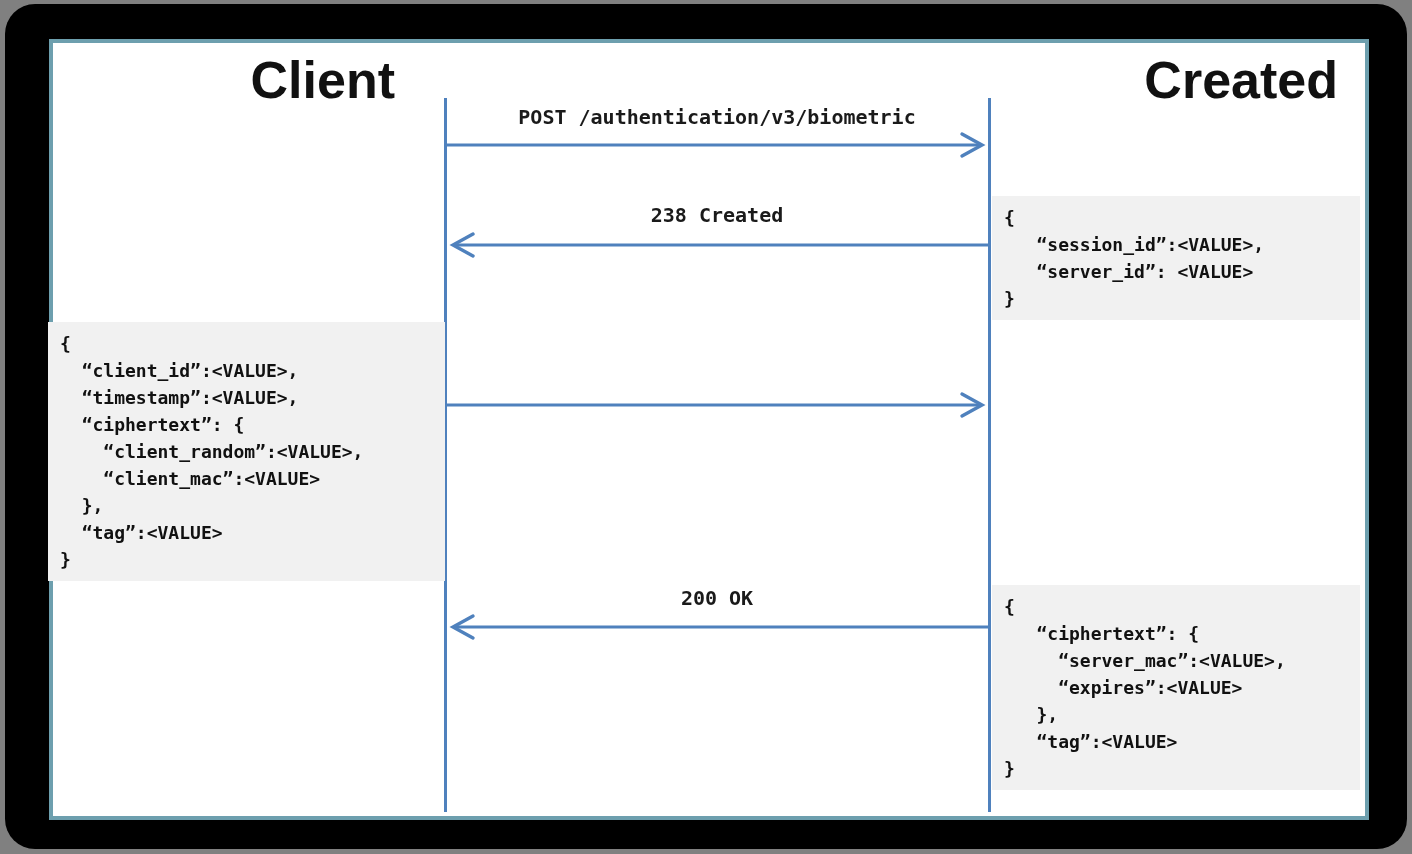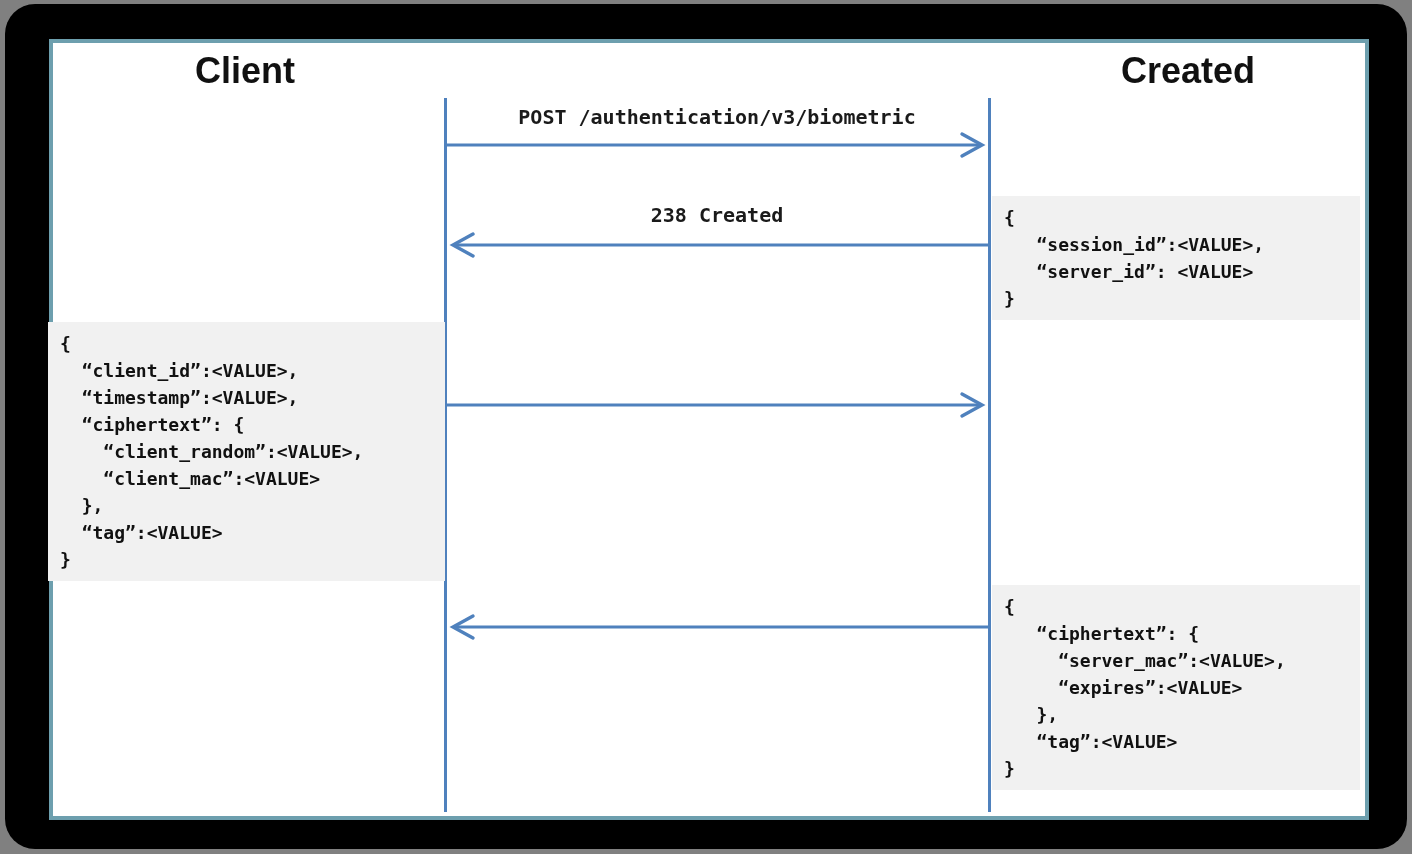--- a/index.html
+++ b/index.html
@@ -32,23 +32,23 @@
     top: 35px;
     width: 1312px;
     height: 773px;
     background: #ffffff;
     border: 4px solid #6d9fae;
   }
   .actor-title {
     position: absolute;
     top: 50px;
     width: 300px;
-    text-align: center;
+    text-align: right;
     font-family: "Liberation Sans", sans-serif;
-    font-size: 36px;
+    font-size: 52px;
     font-weight: 700;
     color: #111111;
     letter-spacing: 0px;
   }
   .actor-title.client { left: 95px; }
   .actor-title.server { left: 1038px; }
   svg.wires {
     position: absolute;
     left: 0;
     top: 0;
@@ -120,20 +120,21 @@
       <line x1="989" y1="627" x2="456" y2="627" stroke-width="3.2"></line>
       <path d="M 473 616 L 453 627 L 473 638" stroke-width="3.4" stroke-linecap="round"></path>
     </g>
   </svg>
 
   <div class="msg-label m1">POST /authentication/v3/biometric</div>
 
   <div class="msg-label m2">238 Created</div>
 
 
+  <div class="msg-label m4">200 OK</div>
 
   <pre class="json-box server-1">{
    “session_id”:&lt;VALUE&gt;,
    “server_id”: &lt;VALUE&gt;
 }</pre>
 
   <pre class="json-box client-1">{
   “client_id”:&lt;VALUE&gt;,
   “timestamp”:&lt;VALUE&gt;,
   “ciphertext”: {

